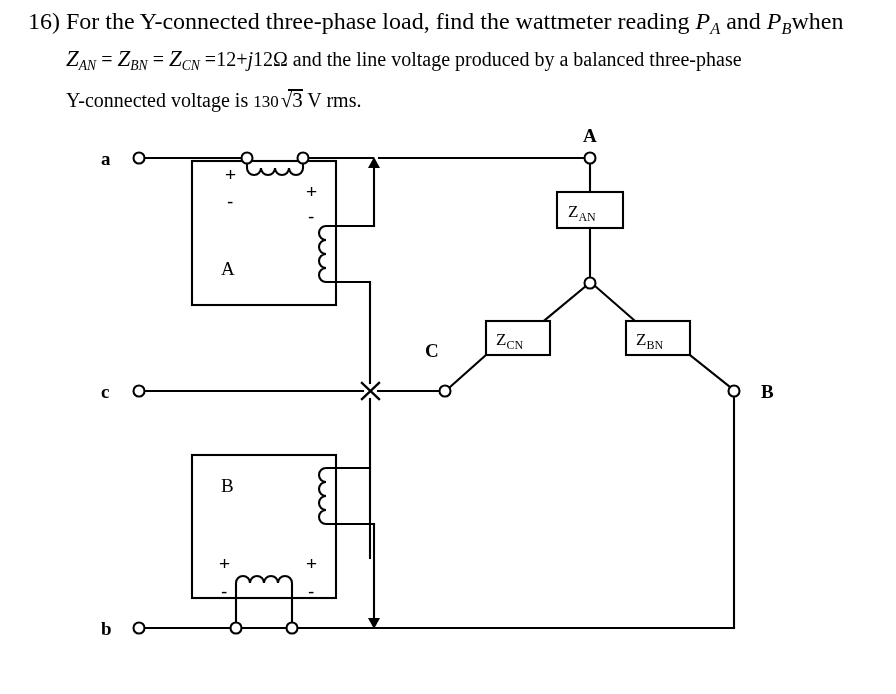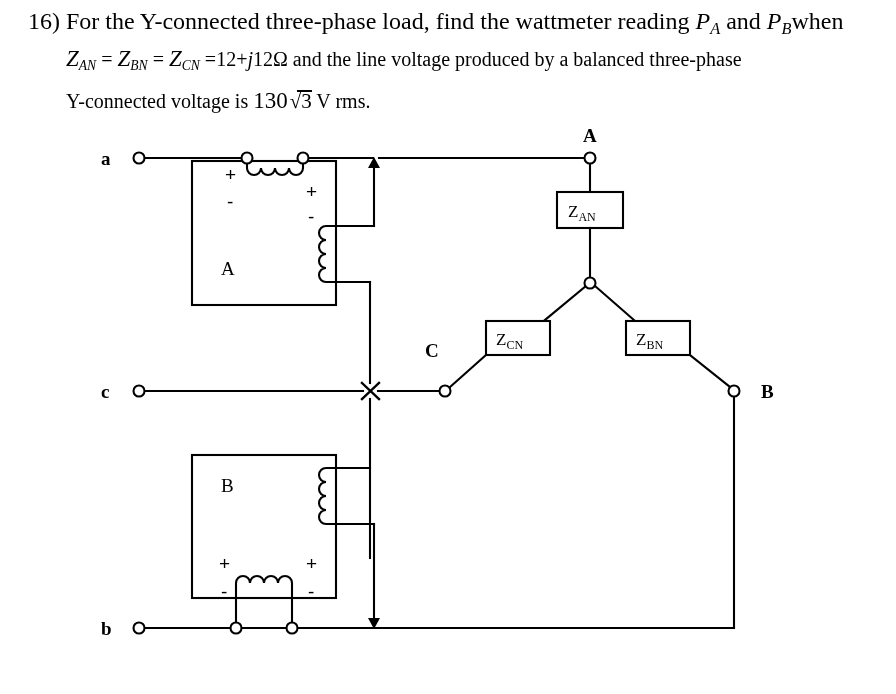--- a/index.html
+++ b/index.html
@@ -49,21 +49,21 @@
     <span>=</span>
     <span class="bigz">Z</span><span class="sub">BN</span>
     <span>=</span>
     <span class="bigz">Z</span><span class="sub">CN</span>
     <span>=</span><span>12+</span><span class="it">j</span><span>12Ω</span>
     <span>and the line voltage produced by a balanced three-phase</span>
   </div>
 
   <div class="line l3">
     <span>Y-connected voltage is</span>
-    <span style="font-size:23px;margin-top:20px;">130</span><span class="rad"><span class="chk">√</span><span style="font-size:21px;">3</span><span class="bar"></span></span>
+    <span style="font-size:17px;margin-top:20px;">130</span><span class="rad"><span class="chk">√</span><span style="font-size:21px;">3</span><span class="bar"></span></span>
     <span>V rms.</span>
   </div>
 </div>
 
 <div id="diagram">
 <svg width="896" height="566" viewBox="0 0 896 566" xmlns="http://www.w3.org/2000/svg">
   <g fill="none" stroke="#000" stroke-width="2.1" stroke-linecap="square">
 
     <line x1="145" y1="30" x2="241" y2="30"></line>
 

